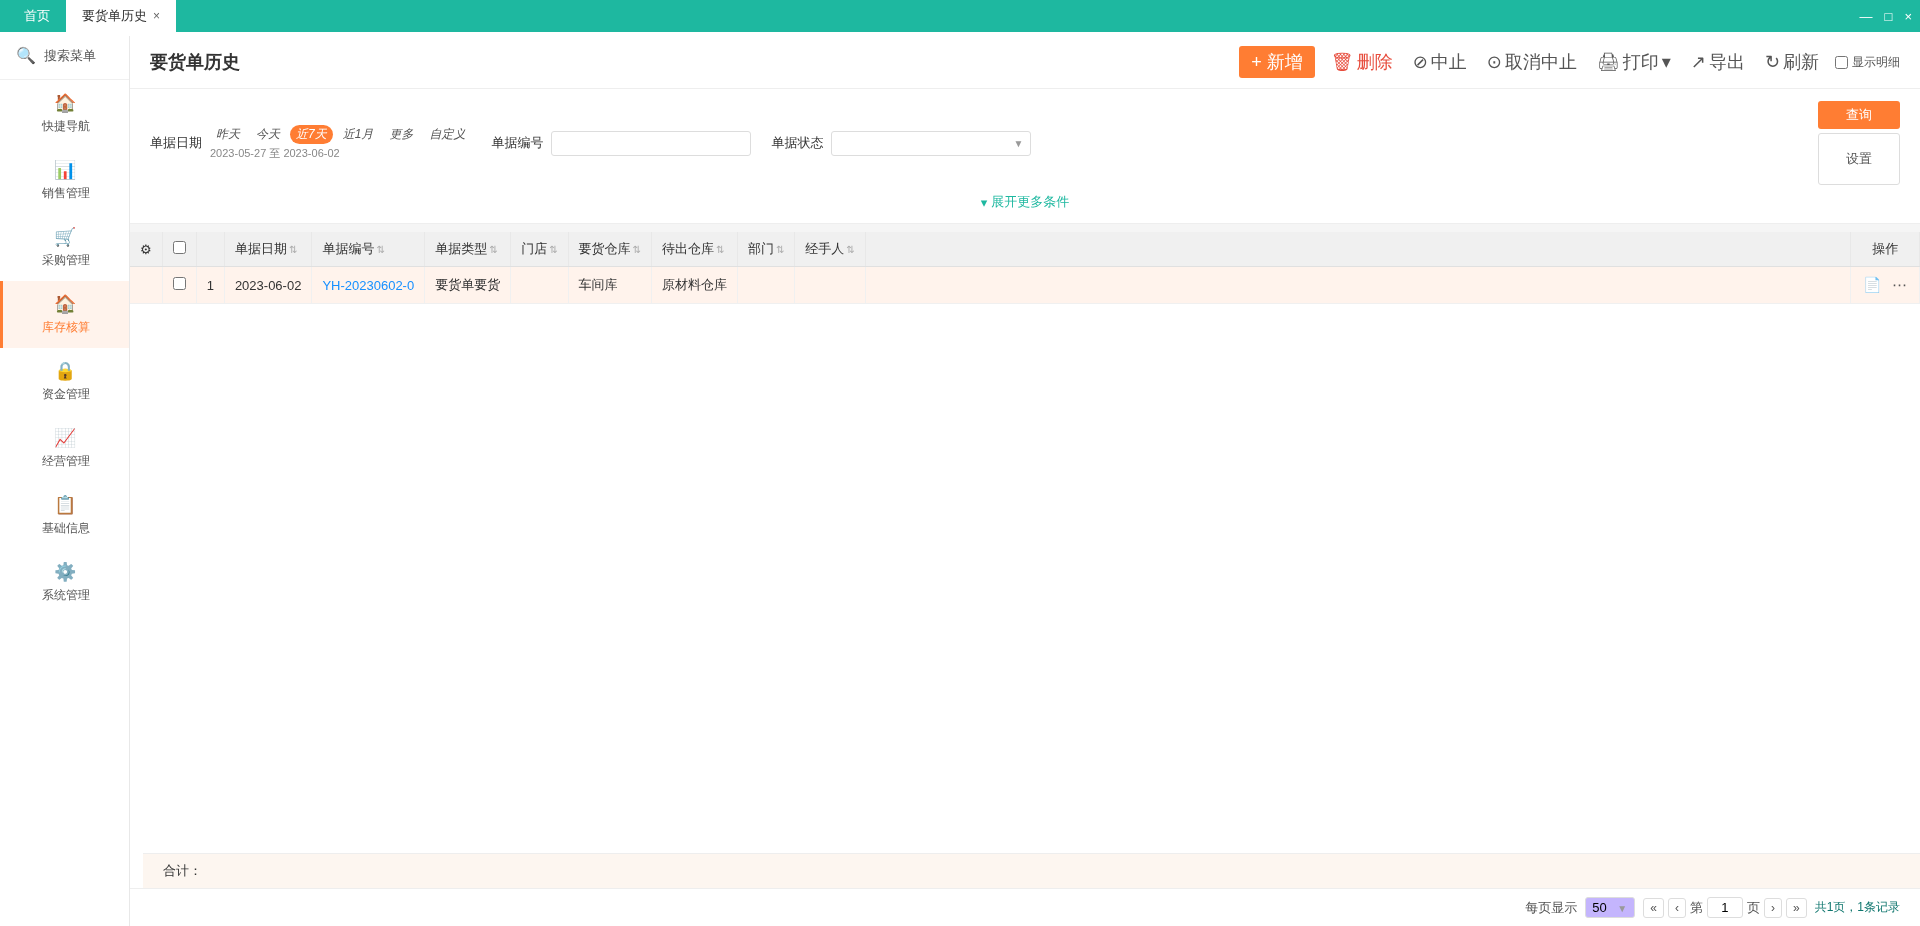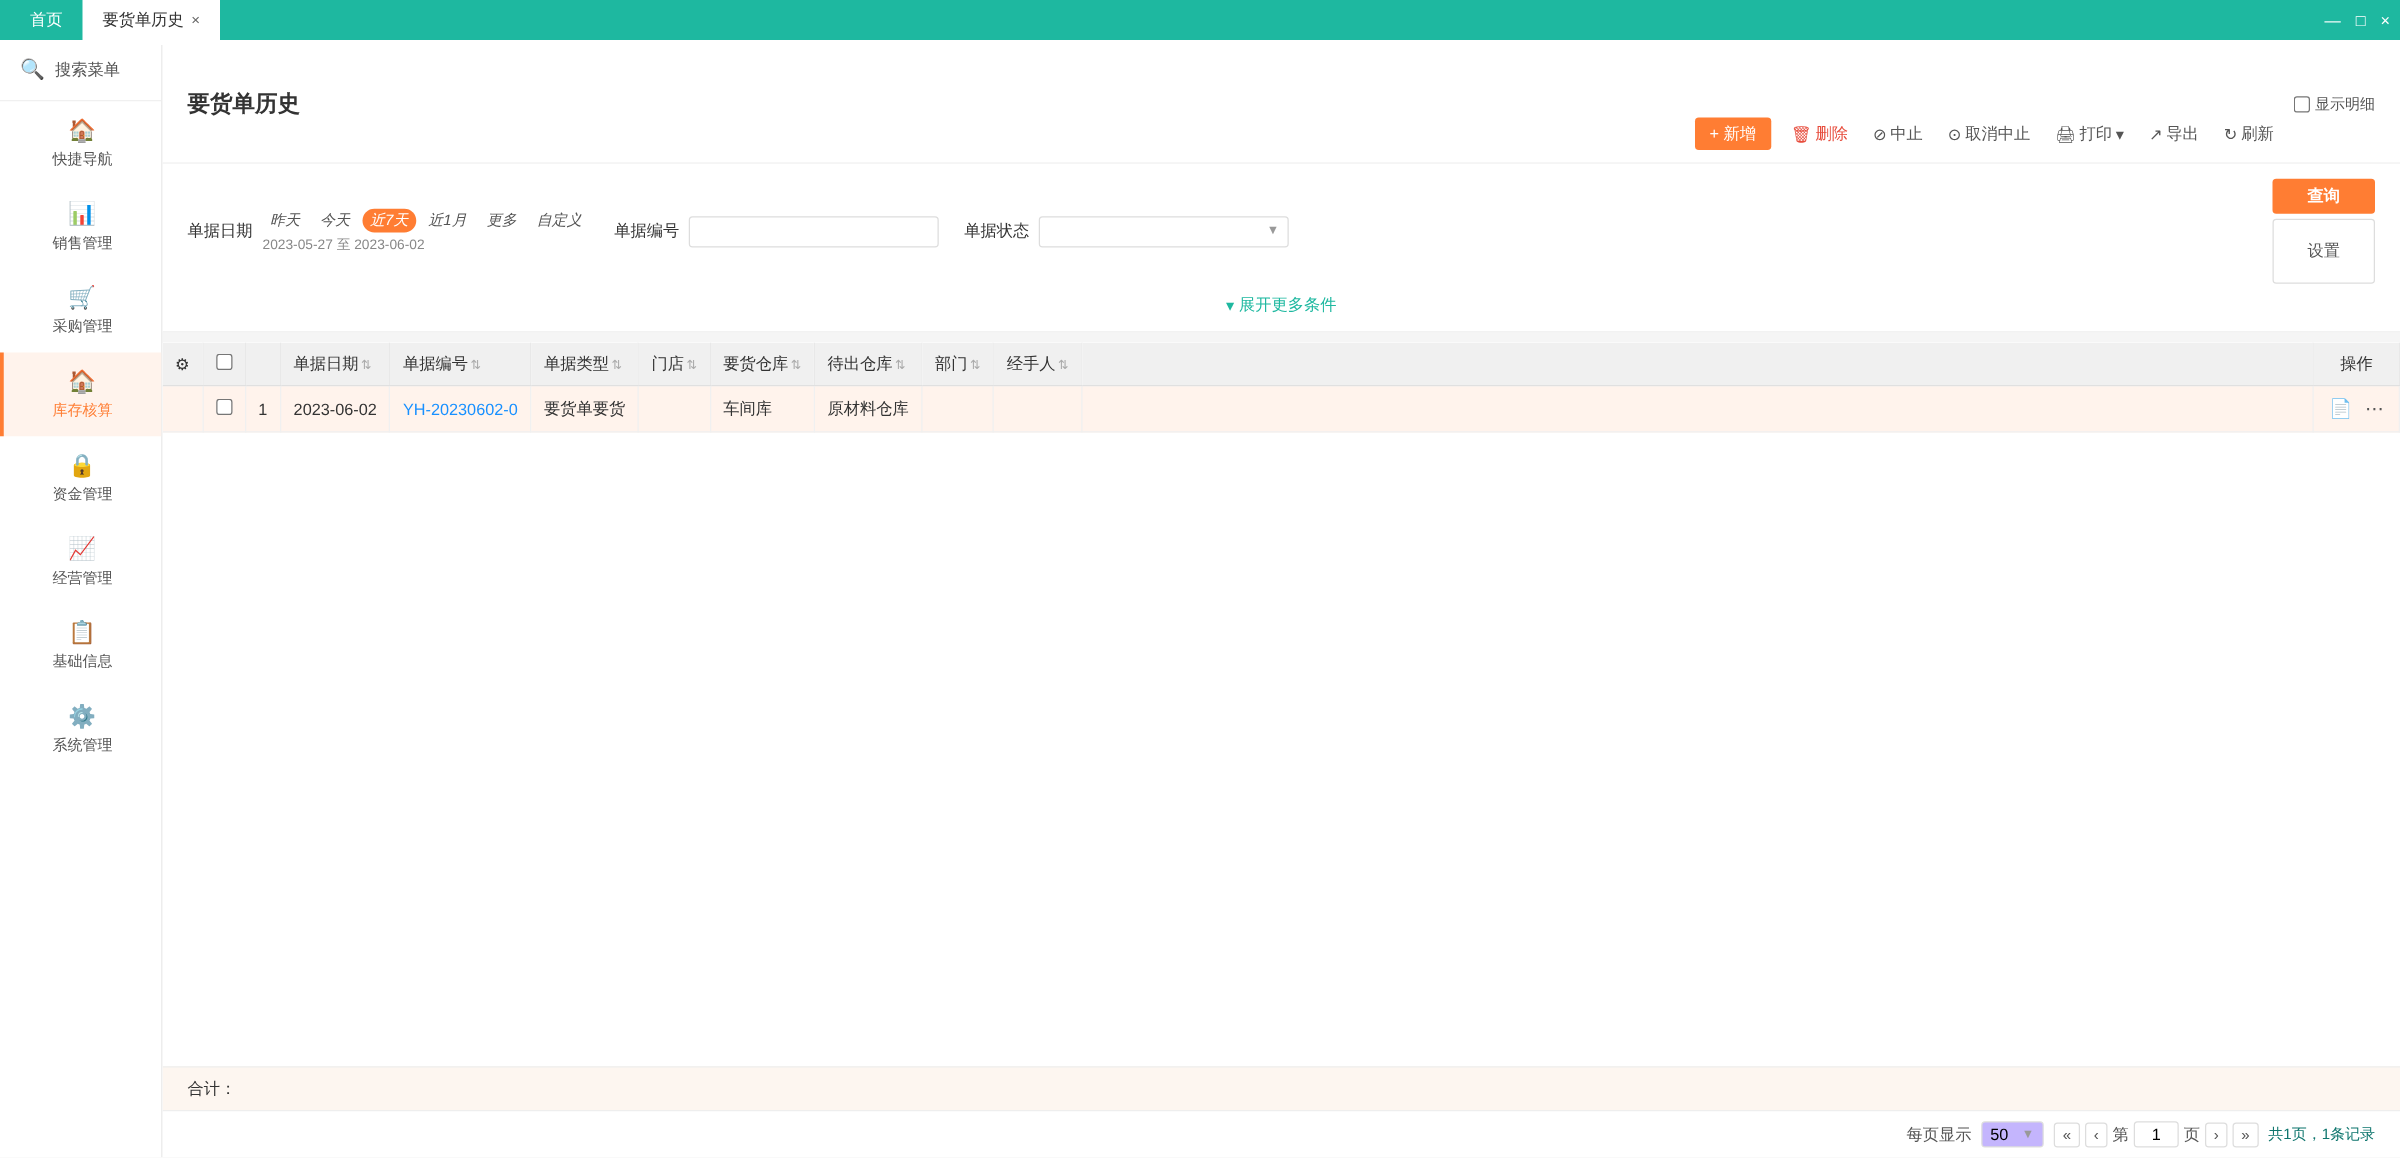--- a/index.html
+++ b/index.html
@@ -114,23 +114,22 @@
       display: flex;
       align-items: center;
       gap: 12px;
     }
     .toolbar-btn {
       display: flex;
       align-items: center;
       gap: 3px;
       cursor: pointer;
       color: #555;
-      font-size: 13px;
+      font-size: 18px;
       padding: 2px 4px;
-      margin-top: 48px;
     }
     .toolbar-btn.primary {
       background: #ff7d33;
       color: white;
       border: none;
       border-radius: 3px;
       padding: 4px 12px;
     }
     .toolbar-btn.danger { color: #e74c3c; }
     .toolbar-checkbox {
@@ -228,21 +227,20 @@
       margin-left: auto;
     }
     .btn-query {
       background: #ff7d33;
       color: white;
       border: none;
       border-radius: 3px;
       padding: 5px 28px;
       cursor: pointer;
       font-size: 13px;
-      font-weight: bold;
     }
     .btn-settings {
       background: white;
       color: #555;
       border: 1px solid #ddd;
       border-radius: 3px;
       padding: 16px 20px;
       cursor: pointer;
       font-size: 13px;
     }
@@ -329,20 +327,21 @@
 
     
     .footer-total {
       background: #fdf6f0;
       padding: 8px 20px;
       border-top: 1px solid #eee;
       font-size: 13px;
       color: #333;
       display: flex;
       align-items: center;
+      margin-left: 13px;
     }
 
     
     .pagination-bar {
       background: white;
       padding: 8px 20px;
       display: flex;
       align-items: center;
       justify-content: flex-end;
       gap: 8px;

